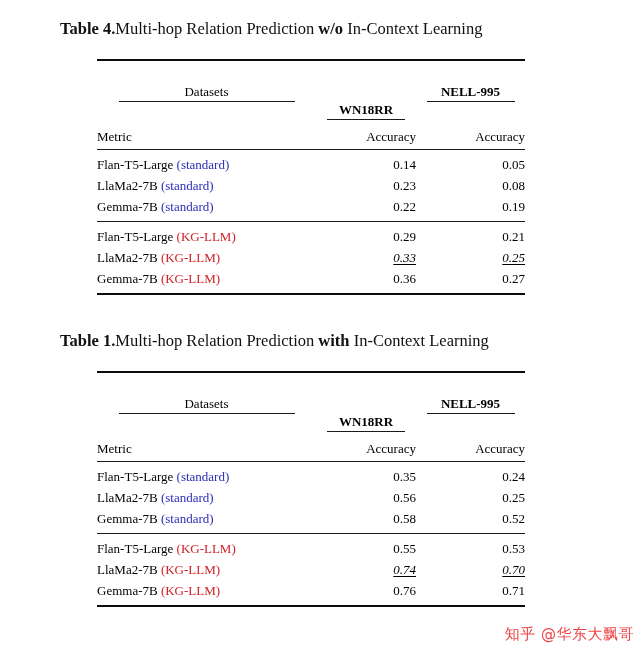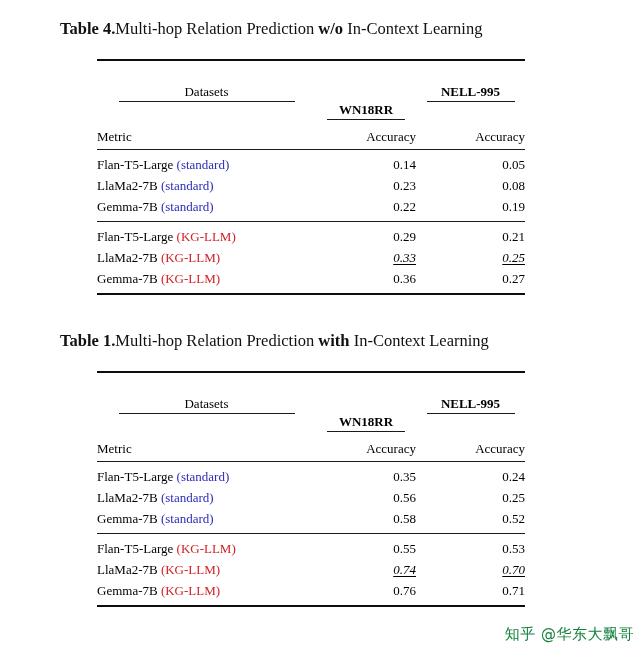--- a/index.html
+++ b/index.html
@@ -120,21 +120,21 @@
   .rowpad-top td { padding-top: 8px !important; }
   .rowpad-bot td { padding-bottom: 8px !important; }
 
   
   .watermark {
     position: absolute;
     right: 8px;
     bottom: 6px;
     font-family: "DejaVu Sans", sans-serif;
     font-size: 15px;
-    color: #15803d;
+    color: #ef4444;
     white-space: nowrap;
     letter-spacing: 0.5px;
     user-select: none;
   }
 </style>
 </head>
 <body>
 
 <div class="page">
 

